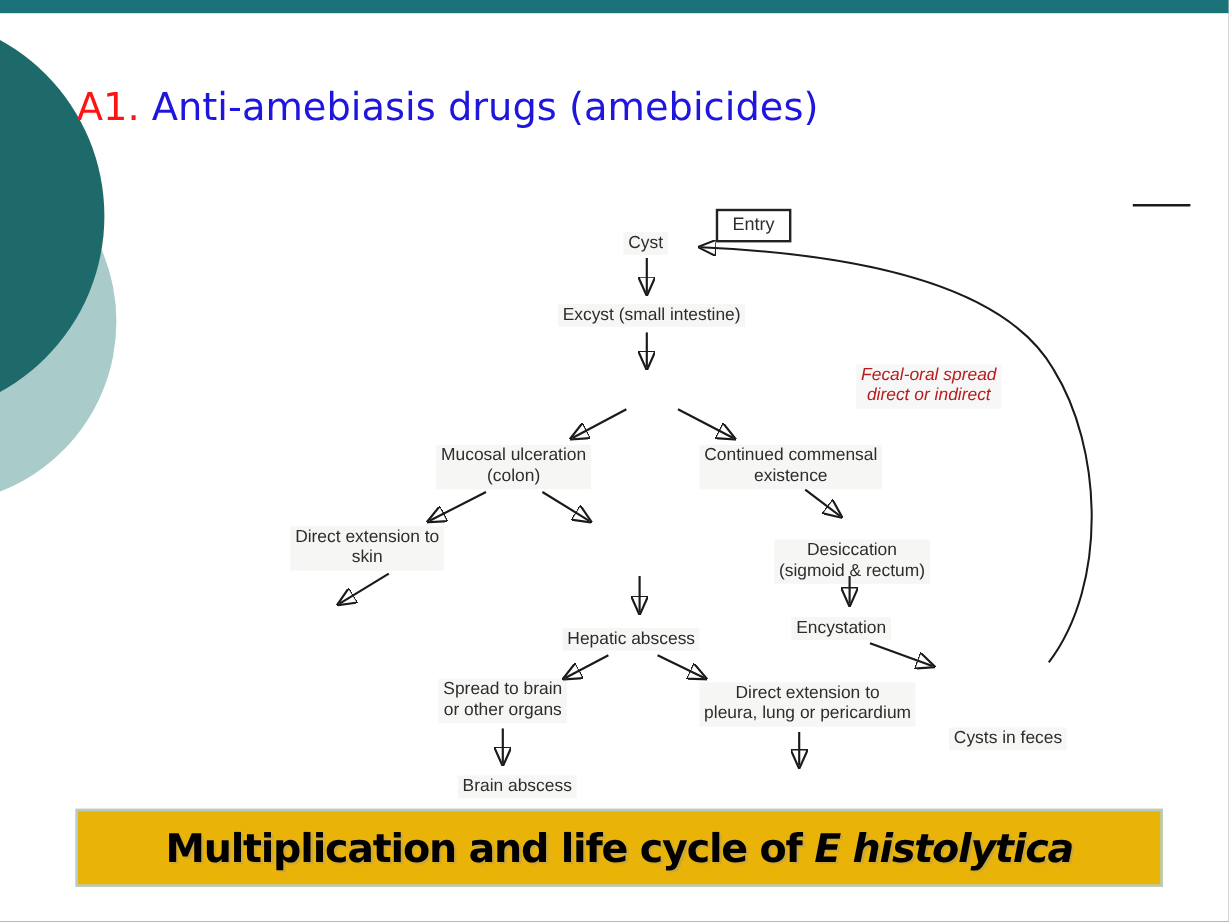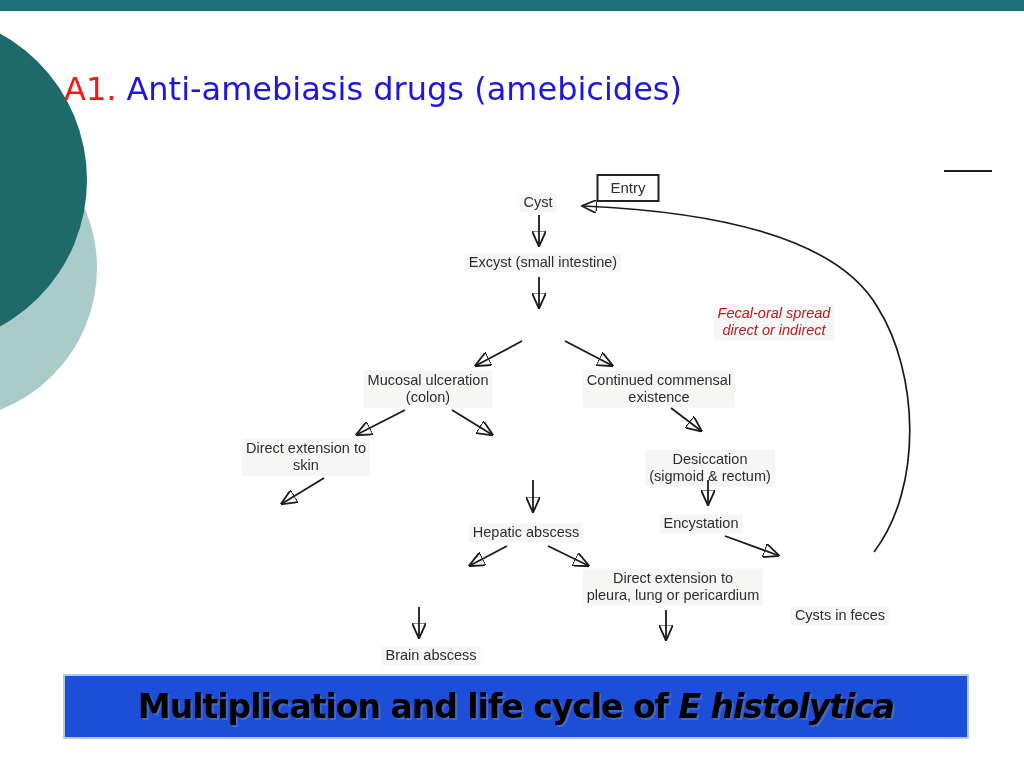--- a/index.html
+++ b/index.html
@@ -30,21 +30,21 @@
     font-size:14.5px;line-height:1.2;color:var(--diagram-ink);
     text-align:center;white-space:pre-line;background:rgba(125,125,112,0.07);
     padding:1px 4px;
   }
   .node.boxed{
     border:2px solid #222;background:#ffffff;padding:3px 12px;font-size:15px;
   }
   .node.note{font-style:italic;background:rgba(125,125,112,0.06);color:#b91c1c;}
   .caption-box{
     position:absolute;left:63px;top:674px;width:902px;height:61px;
-    background:#1d4ed8;border:2px solid var(--caption-border);
+    background:#eab308;border:2px solid var(--caption-border);
     display:flex;align-items:center;justify-content:center;
   }
   .caption-text{
     font-family:"DejaVu Sans",sans-serif;font-weight:bold;font-size:33px;
     letter-spacing:-1px;color:#000;white-space:nowrap;
     text-shadow:2px 2px 0 rgba(150,150,150,0.35);
   }
   .caption-text .species{font-style:italic;}
 </style>
 </head>
@@ -95,20 +95,22 @@
 existence</div>
       <div class="node note" style="left: 758px; top: 322px;">Fecal-oral spread
 direct or indirect</div>
       <div class="node" style="left: 290px; top: 457px;">Direct extension to
 skin</div>
       <div class="node" style="left: 694px; top: 457px; margin-top: 11px;">Desiccation
 (sigmoid &amp; rectum)</div>
       <div class="node" style="left: 510px; top: 533px;">Hepatic abscess</div>
       <div class="node" style="left: 685px; top: 524px;">Encystation</div>
       <div class="node" style="left: 824px; top: 568px; margin-top: 48px;">Cysts in feces</div>
+      <div class="node" style="left: 403px; top: 584px;">Spread to brain
+or other organs</div>
       <div class="node" style="left: 657px; top: 587px;">Direct extension to
 pleura, lung or pericardium</div>
       <div class="node" style="left: 403px; top: 656px; margin-left: 12px;">Brain abscess</div>
     </div>
 
   <div class="caption-box">
     <div class="caption-text">
       <span>Multiplication and life cycle of </span><span class="species">E histolytica</span>
     </div>
   </div>

